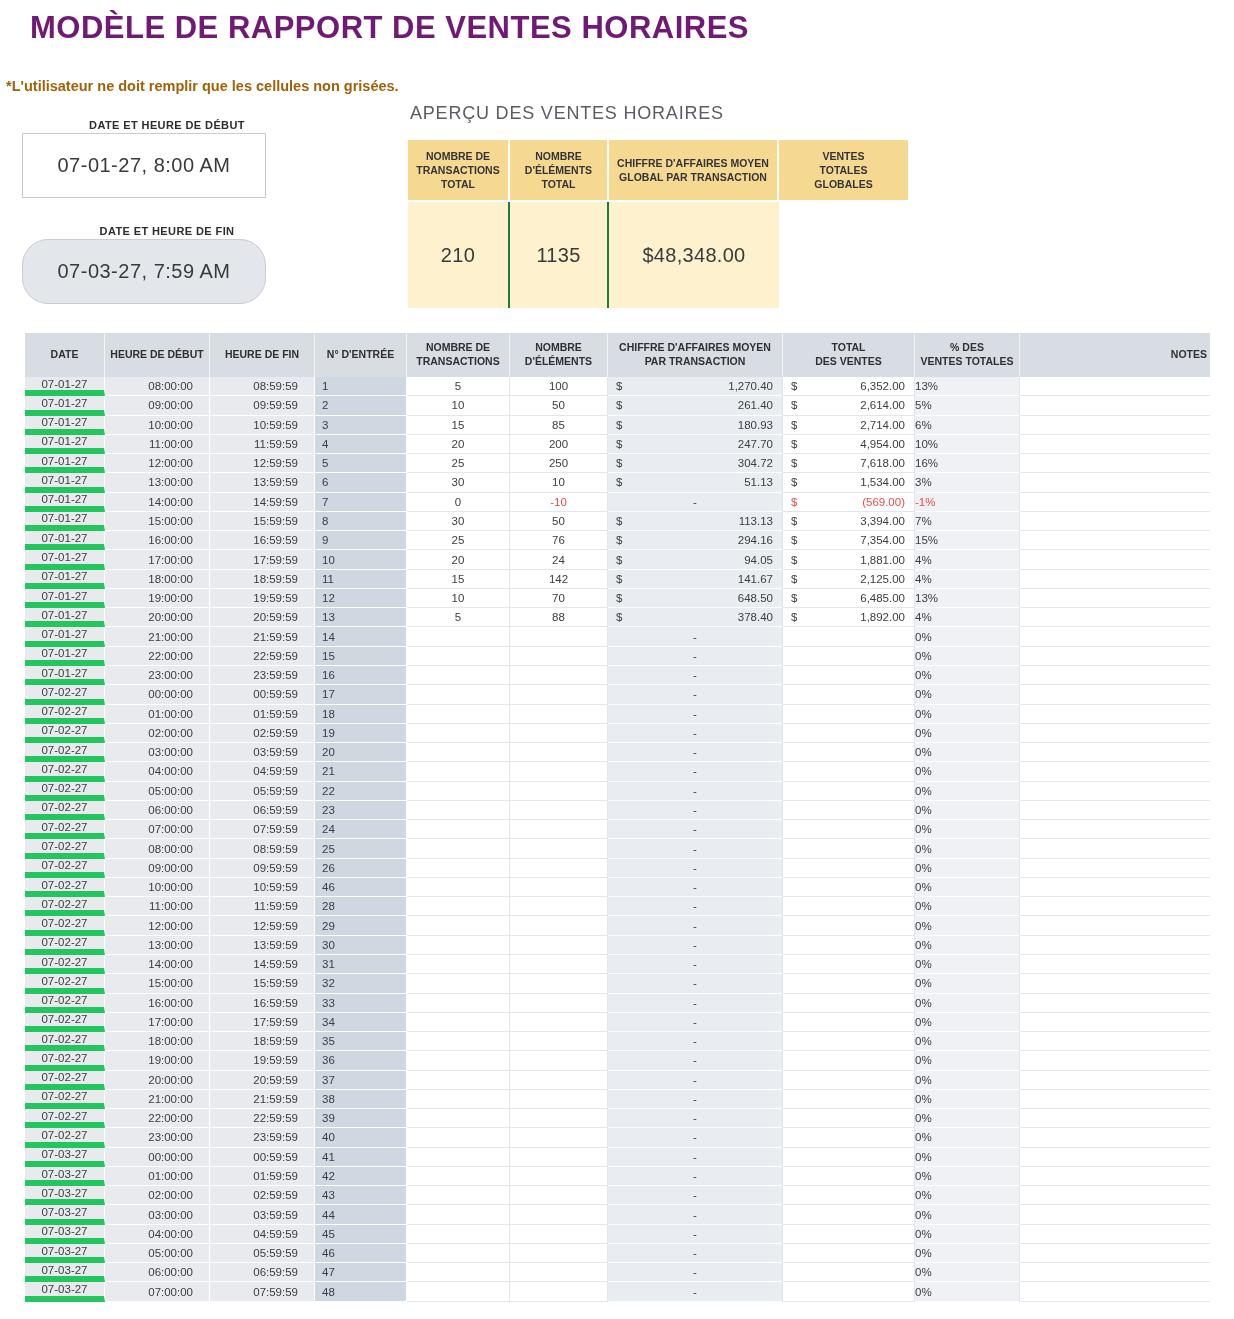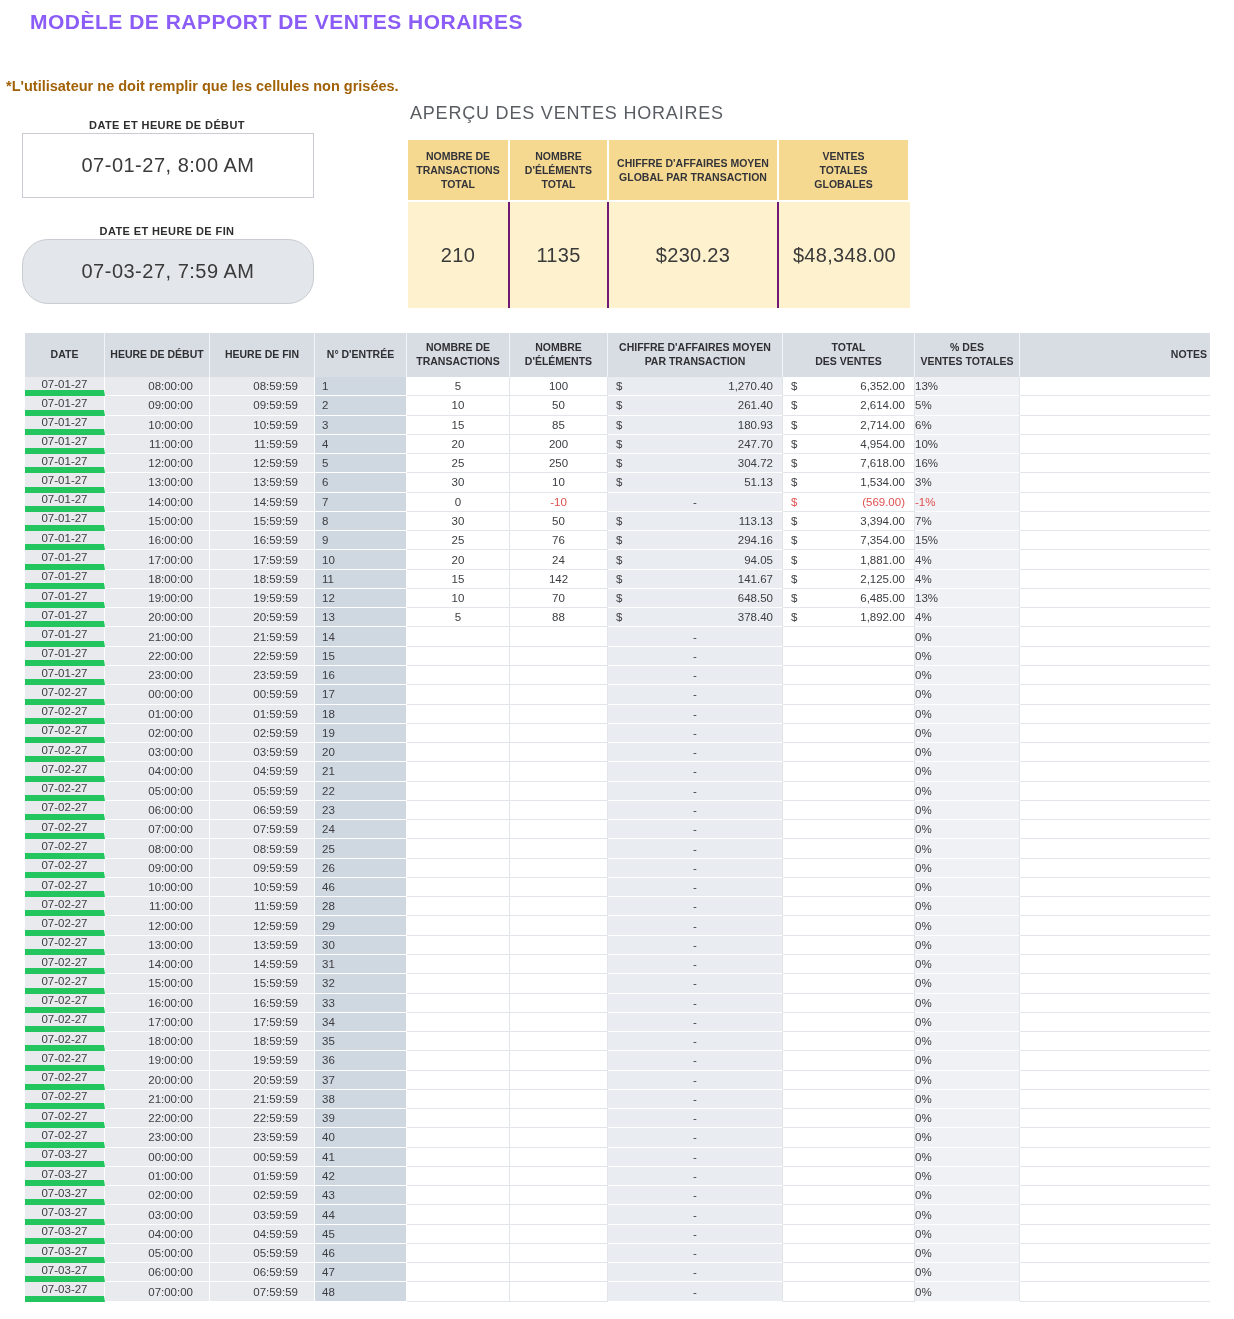--- a/index.html
+++ b/index.html
@@ -1,41 +1,41 @@
 <!DOCTYPE html>
 <html><head>
 <meta charset="utf-8">
 <style>
   * { margin:0; padding:0; box-sizing:border-box; }
   body { background:#ffffff; font-family:"Liberation Sans", sans-serif; }
   .page { position:relative; width:1234px; height:1319px; background:#fff; overflow:hidden; }
 
-  .title { position:absolute; left:30px; top:10px; font-size:21px; font-weight:bold;
-           color:#8b5cf6; letter-spacing:0.5px; }
+  .title { position:absolute; left:30px; top:10px; font-size:31px; font-weight:bold;
+           color:#701a75; letter-spacing:0.5px; }
   .note  { position:absolute; left:6px; top:78px; font-size:14.5px; color:#a16207;font-weight:bold; }
 
   .box-label { position:absolute; width:290px; text-align:center; font-size:11px;
                font-weight:bold; color:#2d2d2d; letter-spacing:0.4px; }
-  .date-box  { position:absolute; left:22px; width:292px; height:65px;
+  .date-box  { position:absolute; left:22px; width:244px; height:65px;
                border:1px solid #c9ccd2; display:flex; align-items:center; justify-content:center;
                font-size:20px; color:#3a3a3a; letter-spacing:0.5px; }
   .date-box.start { top:133px; background:#ffffff; }
   .date-box.end   { top:239px; background:#e3e7eb;border-radius:26px; }
   .lbl-start { left:22px; top:119px; }
   .lbl-end   { left:22px; top:225px; }
 
   .ov-title { position:absolute; left:410px; top:103px; font-size:18px; color:#595d63;
               letter-spacing:0.8px; }
   .ov-table { position:absolute; left:408px; top:140px; display:grid;
               grid-template-columns:102px 99px 170px 131px; }
   .ov-head { background:#f6d990; height:62px; border-right:2px solid #fff; border-bottom:2px solid #fff;
              display:flex; align-items:center; justify-content:center; text-align:center;
              font-size:10.5px; font-weight:bold; color:#33343a; white-space:pre-line; line-height:1.35;
              padding:2px 3px; }
-  .ov-val  { background:#fdf1ce; height:106px; border-right:2px solid #701a75;
+  .ov-val  { background:#fdf1ce; height:106px; border-right:2px solid #15803d;
              display:flex; align-items:center; justify-content:center;
              font-size:20px; color:#3a3a3a; letter-spacing:0.3px; }
   .ov-head:last-of-type, .ov-val:last-of-type { border-right:none; }
 
   table.sales { position:absolute; left:25px; top:333px; width:1185px;
                 border-collapse:separate; border-spacing:0; table-layout:fixed; }
   .sales th { height:44px; background:#d8dce3; font-size:10.5px; font-weight:bold; color:#2f3033;
               text-align:center; vertical-align:middle; white-space:pre-line; line-height:1.3;
               border-right:1px solid #f2f3f6; padding:2px 3px; }
   .sales th.h-notes { text-align:right; padding-left:10px; border-right:none; }
@@ -77,21 +77,20 @@
     <div class="ov-head">NOMBRE
 D'ÉLÉMENTS
 TOTAL</div>
     <div class="ov-head">CHIFFRE D'AFFAIRES MOYEN
 GLOBAL PAR TRANSACTION</div>
     <div class="ov-head">VENTES
 TOTALES
 GLOBALES</div>
     <div class="ov-val">210</div>
     <div class="ov-val">1135</div>
-    <div class="ov-val">$230.23</div>
     <div class="ov-val">$48,348.00</div>
   </div>
 
   <table class="sales">
     <colgroup>
       <col style="width:80px">
         <col style="width:105px">
         <col style="width:105px">
         <col style="width:92px">
       <col style="width:103px">

